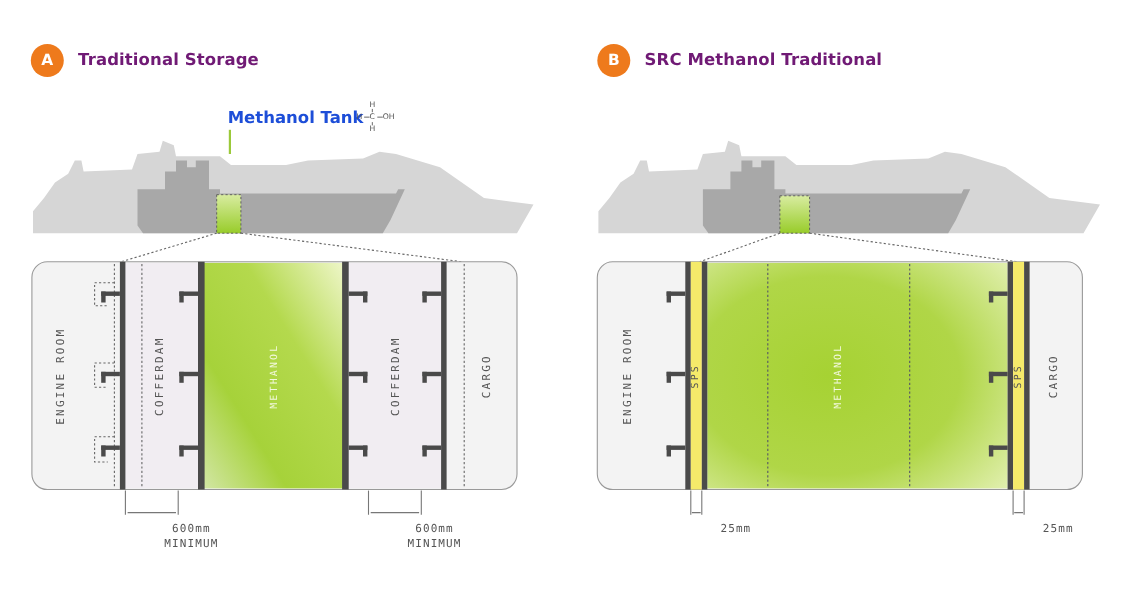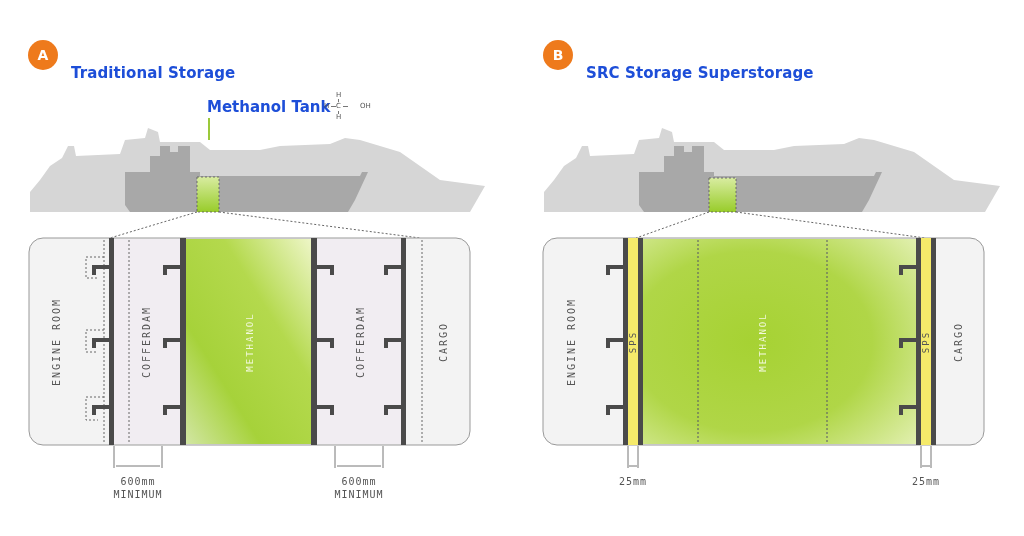--- a/index.html
+++ b/index.html
@@ -1,44 +1,44 @@
 <!DOCTYPE html>
 <html><head>
 <meta charset="utf-8">
 <style>
   html, body { margin:0; padding:0; background:#ffffff; }
   body { width:1024px; height:536px; position:relative; overflow:hidden; font-family:"DejaVu Sans", sans-serif; }
   .abs { position:absolute; }
   .badge { width:30px; height:30px; border-radius:50%; background:#ee7a1c; color:#fff; font-weight:bold; font-size:14px; display:flex; align-items:center; justify-content:center; }
-  .title { font-size:15px; font-weight:bold; color:#1d4ed8; letter-spacing:0.1px;margin-top:19px; }
+  .title { font-size:15px; font-weight:bold; color:#701a75; letter-spacing:0.1px; }
   .tank-label { color:#1d4ed8; font-size:15px; font-weight:bold; }
   .vlabel { position:absolute; transform:translate(-50%,-50%) rotate(-90deg); white-space:nowrap; font-family:"DejaVu Sans Mono", monospace; font-size:10px; letter-spacing:2px; color:#555; }
   .vlabel.white { color:#f2f8dc; font-size:9px; }
   .vlabel.sps { color:#555; font-size:9px; letter-spacing:2px; }
-  .dim { font-family:"DejaVu Sans Mono", monospace; font-size:10px; color:#555; letter-spacing:1px; text-align:center; line-height:13px; }
+  .dim { font-family:"DejaVu Sans Mono", monospace; font-size:10px; color:#555; letter-spacing:1px; text-align:center; line-height:13px;margin-left:36px; }
   .formula { font-family:"DejaVu Sans", sans-serif; font-size:7px; color:#555; }
 </style>
 </head>
 <body>
 
 <div class="abs badge" style="left:28px;top:40px;">A</div>
 <div class="abs title" style="left:71px;top:45px;">Traditional Storage</div>
 
 <div class="abs tank-label" style="left:207px;top:98px;">Methanol Tank</div>
 <div class="abs" style="left:208px;top:118px;width:2px;height:22px;background:#9bc93a;"></div>
 
 <div class="abs" style="left:322px;top:91px;width:40px;height:32px;">
   <span class="abs formula" style="left:14px;top:0px;">H</span>
   <span class="abs formula" style="left:2px;top:11px;">H</span>
   <span class="abs" style="left:9px;top:15px;width:5px;height:1px;background:#777;"></span>
   <span class="abs formula" style="left:14px;top:11px;">C</span>
   <span class="abs" style="left:16px;top:8px;width:1px;height:3px;background:#777;"></span>
   <span class="abs" style="left:16px;top:20px;width:1px;height:3px;background:#777;"></span>
   <span class="abs" style="left:21px;top:15px;width:5px;height:1px;background:#777;"></span>
-  <span class="abs formula" style="left:38px;top:11px;">OH</span>
+  <span class="abs formula" style="left:26px;top:11px;">OH</span>
   <span class="abs formula" style="left:14px;top:22px;">H</span>
 </div>
 
 <svg class="abs" style="left:0;top:0;" width="1024" height="536">
   <defs>
     <linearGradient id="tankGradSmall" x1="0" y1="0" x2="0" y2="1">
       <stop offset="0" stop-color="#d8eca0"></stop>
       <stop offset="1" stop-color="#98cc2a"></stop>
     </linearGradient>
     <linearGradient id="gA" x1="0" y1="1" x2="1" y2="0">
@@ -180,21 +180,21 @@
 <div class="abs dim" style="left:108px;top:475px;width:60px;">
   <div>600mm</div>
   <div>MINIMUM</div>
 </div>
 <div class="abs dim" style="left:329px;top:475px;width:60px;">
   <div>600mm</div>
   <div>MINIMUM</div>
 </div>
 
 <div class="abs badge" style="left:543px;top:40px;">B</div>
-<div class="abs title" style="left:586px;top:45px;">SRC Storage Superstorage</div>
+<div class="abs title" style="left:586px;top:45px;">SRC Methanol Traditional</div>
 
 <div class="vlabel" style="left:571px;top:342px;">ENGINE ROOM</div>
 <div class="vlabel sps" style="left:633px;top:342px;">SPS</div>
 <div class="vlabel white" style="left:763px;top:342px;">METHANOL</div>
 <div class="vlabel sps" style="left:926px;top:342px;">SPS</div>
 <div class="vlabel" style="left:958px;top:342px;">CARGO</div>
 
 <div class="abs dim" style="left:608px;top:475px;width:50px;">25mm</div>
 <div class="abs dim" style="left:901px;top:475px;width:50px;">25mm</div>
 

